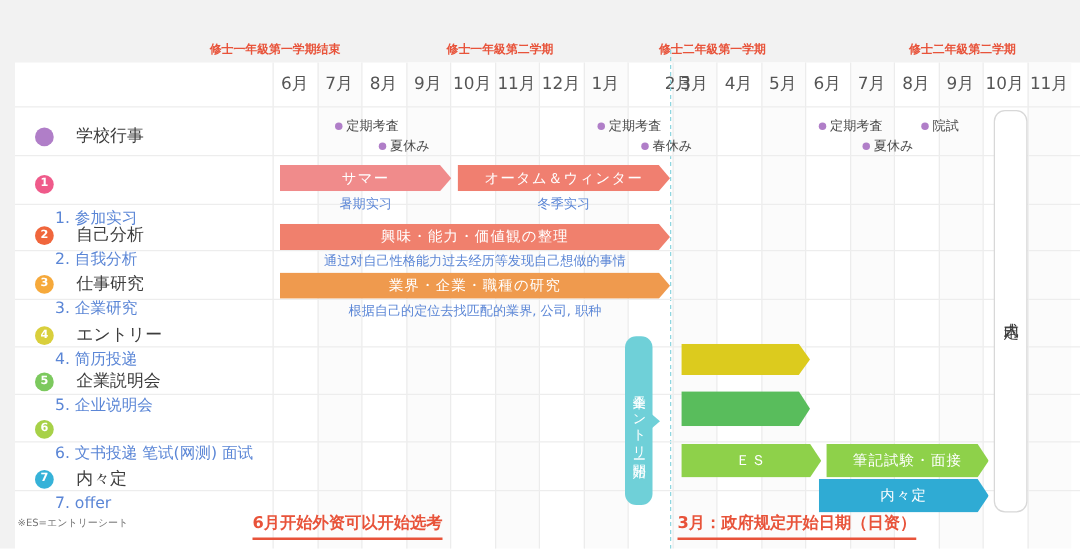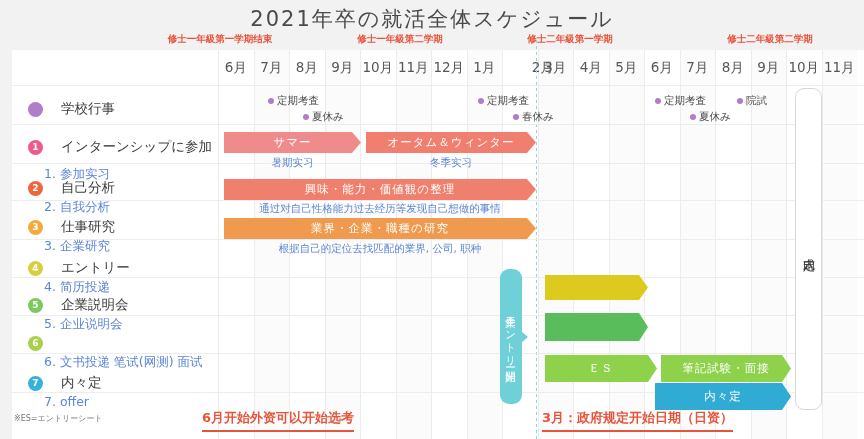--- a/index.html
+++ b/index.html
@@ -96,21 +96,20 @@
   }
 </style>
 </head>
 <body>
 
 <div id="root">
 
   <div class="leftgutter"></div>
   <div class="topband"></div>
 
-  <div class="title">2021年卒の就活全体スケジュール</div>
 
   <div id="semesters">
       <div class="semester" style="left: 120px; width: 200px;">修士一年級第一学期结束</div>
       <div class="semester" style="left: 300px; width: 200px;">修士一年級第二学期</div>
       <div class="semester" style="left: 470px; width: 200px;">修士二年級第一学期</div>
       <div class="semester" style="left: 670px; width: 200px;">修士二年級第二学期</div>
     </div>
 
   <div class="colgrid" id="colgrid">
       <div class="colline" style="left: 0px;"></div>
@@ -175,21 +174,20 @@
       <div class="rowline" style="top: 392px;"></div>
     </div>
 
   <div id="sidebar" class="side">
       <div class="sitem" style="top: 98px;">
         <div class="badge" style="background: rgb(176, 126, 200);"></div>
         <div class="slabel">学校行事</div>
       </div>
       <div class="sitem" style="top: 136px;">
         <div class="badge" style="background: rgb(239, 90, 138);">1</div>
-        <div class="slabel">インターンシップに参加</div>
       </div>
       <div class="szh" style="left: 32px; top: 166px;">1. 参加实习</div>
       <div class="sitem" style="top: 177px;">
         <div class="badge" style="background: rgb(240, 102, 60);">2</div>
         <div class="slabel">自己分析</div>
       </div>
       <div class="szh" style="left: 32px; top: 199px;">2. 自我分析</div>
       <div class="sitem" style="top: 216px;">
         <div class="badge" style="background: rgb(246, 169, 59);">3</div>
         <div class="slabel">仕事研究</div>

